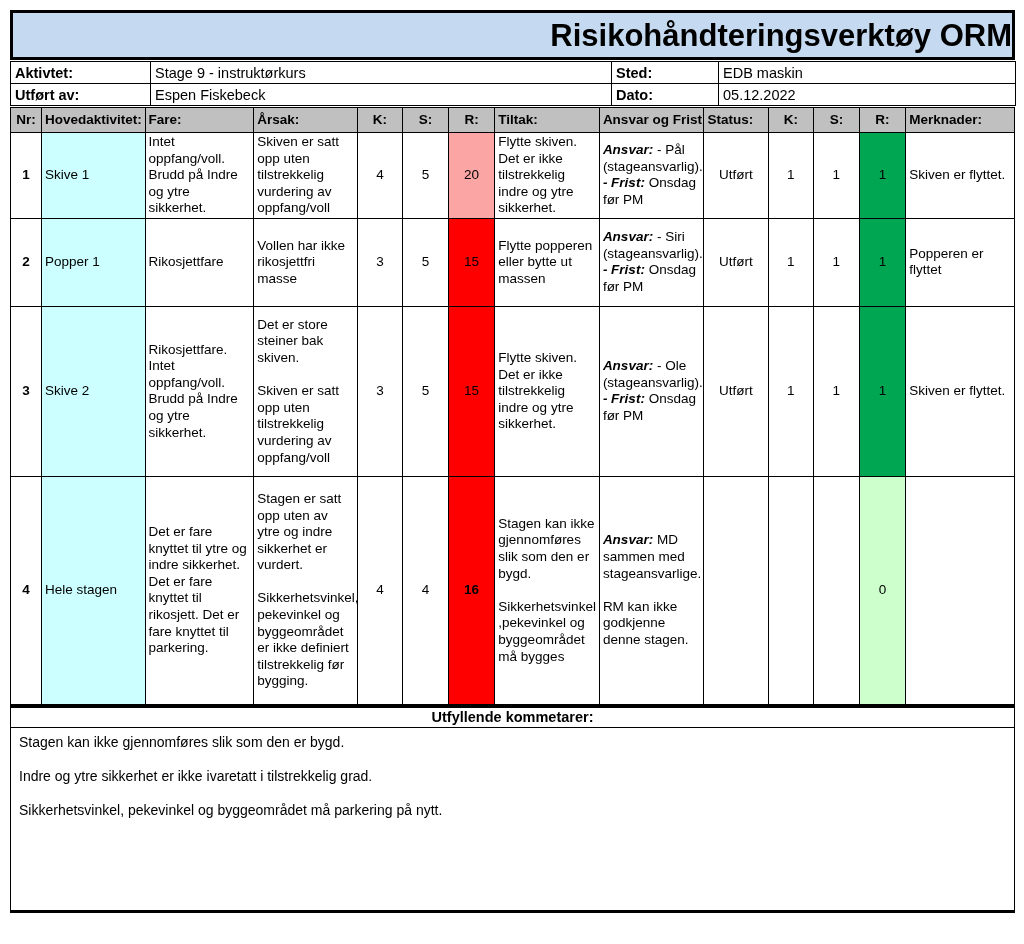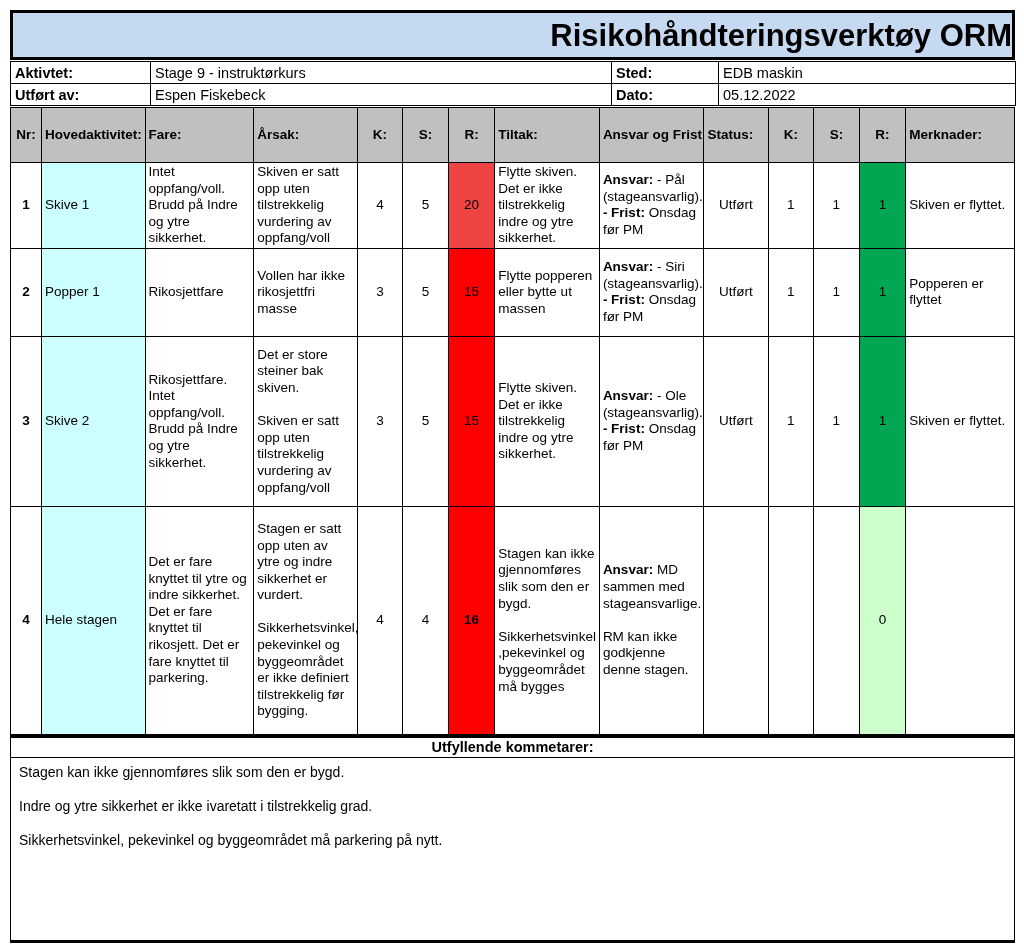--- a/index.html
+++ b/index.html
@@ -73,21 +73,21 @@
     padding: 1px 3px;
     overflow: hidden;
     line-height: 1.23;
   }
   table.risk thead th {
     background: #c0c0c0;
     font-weight: bold;
     height: 22px;
     text-align: left;
     white-space: nowrap;
-    padding: 16px 3px;
+    padding: 1px 3px;
   }
   table.risk thead th.c { text-align: center; }
 
   td.cell-top { vertical-align: top; padding-top: 3px; }
   td.num { text-align: center; font-weight: bold; }
   td.ctr { text-align: center; }
   td.act {
     background: #ccffff;
     vertical-align: middle;
   }
@@ -114,21 +114,21 @@
     border-bottom: 3px solid #000000;
     height: 185px;
     padding: 6px 8px 0 8px;
     font-size: 14px;
     background: #ffffff;
   }
   .cmt-body p {
     margin: 0 0 18px 0;
     line-height: 1.15;
   }
-  b.lbl { font-weight: bold; }
+  b.lbl { font-weight: bold; font-style: italic; }
 </style>
 </head>
 <body>
 
 <div class="sheet">
 
   <div class="title-bar">
     <div class="title-text">Risikohåndteringsverktøy ORM</div>
   </div>
 
@@ -191,21 +191,21 @@
       </tr>
     </thead>
     <tbody id="risk-body">
         <tr style="height: 76px;">
           <td class="num">1</td>
           <td class="act">Skive 1</td>
           <td class="cell-top">Intet oppfang/voll. Brudd på Indre og ytre sikkerhet.</td>
           <td class="cell-top">Skiven er satt opp uten tilstrekkelig vurdering av oppfang/voll</td>
           <td class="ctr">4</td>
           <td class="ctr">5</td>
-          <td class="r-red" style="background: #ef4444;">20</td>
+          <td class="r-red" style="background: #fca5a5;">20</td>
           <td class="cell-top">Flytte skiven. Det er ikke tilstrekkelig indre og ytre sikkerhet.</td>
           <td class="cell-top"><b class="lbl">Ansvar:</b> - Pål (stageansvarlig).<br><b class="lbl">- Frist:</b> Onsdag før PM</td>
           <td class="ctr">Utført</td>
           <td class="ctr">1</td>
           <td class="ctr">1</td>
           <td class="r-green" style="background: rgb(0, 166, 81);">1</td>
           <td class="cell-top" style="vertical-align: middle;">Skiven er flyttet.</td>
         </tr>
         <tr style="height: 88px;">
           <td class="num">2</td>

